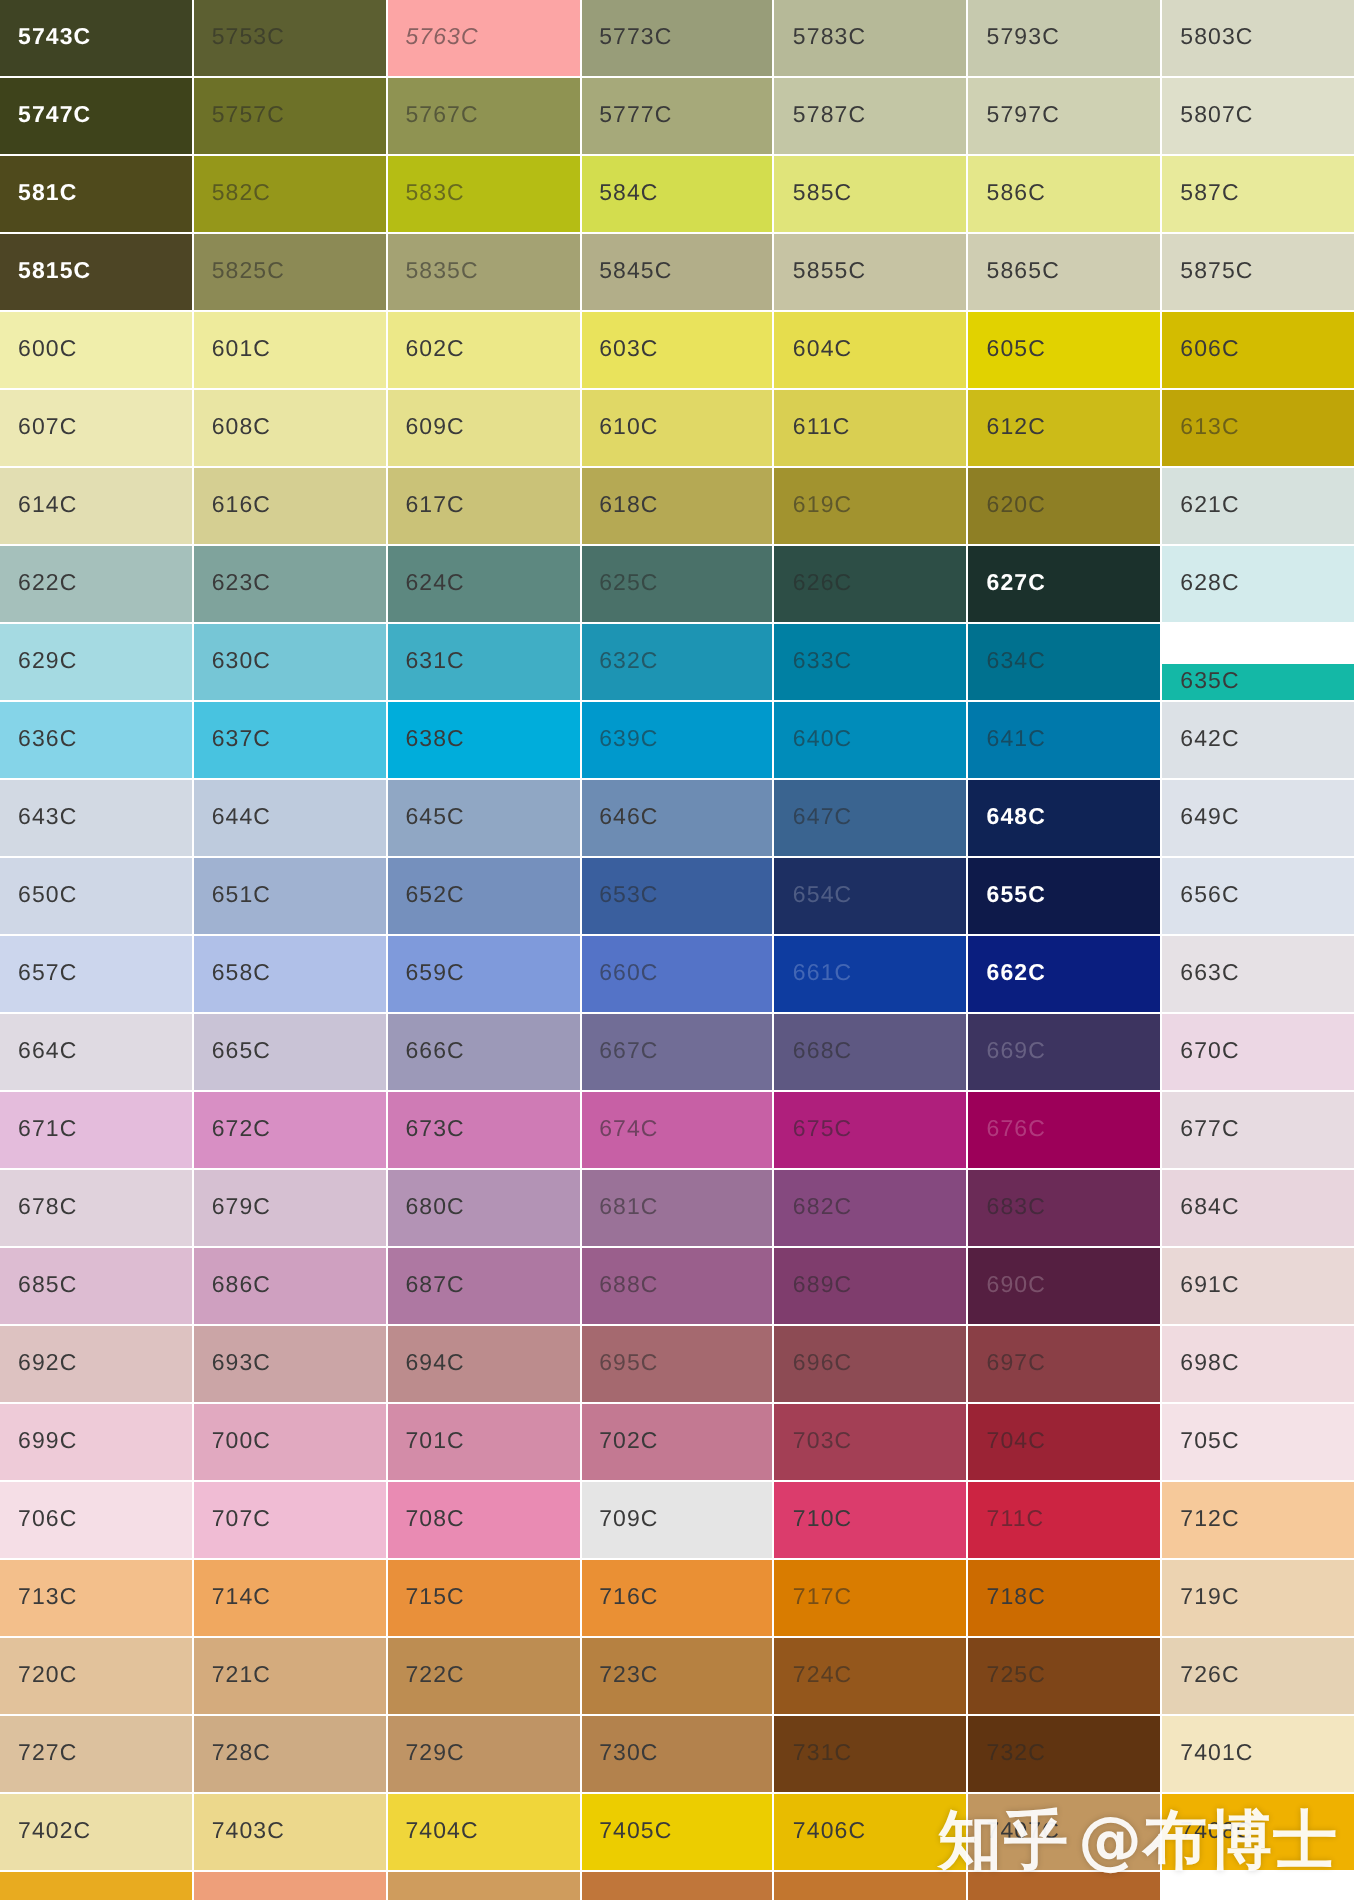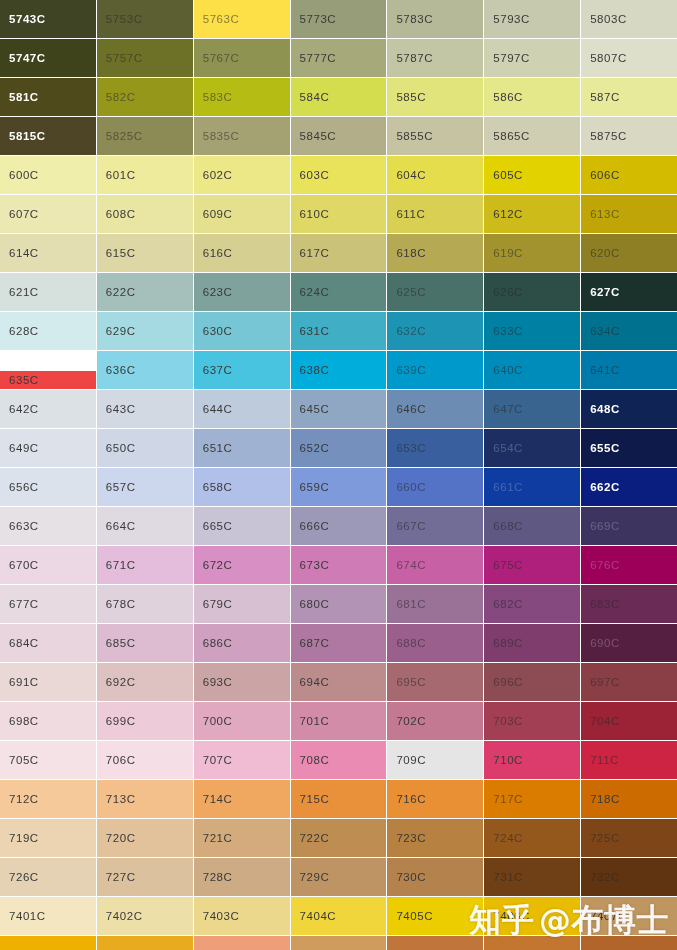--- a/index.html
+++ b/index.html
@@ -54,21 +54,21 @@
 </head>
 <body>
 
 <div id="chart">
     <div class="swatch lightlabel" style="background: rgb(63, 68, 36);">
       <span>5743C</span>
     </div>
     <div class="swatch dimlabel" style="background: rgb(92, 95, 49);">
       <span>5753C</span>
     </div>
-    <div class="swatch dimlabel" style="background: #fde047;">
+    <div class="swatch dimlabel" style="background: #fca5a5; font-style: italic;">
       <span>5763C</span>
     </div>
     <div class="swatch darklabel" style="background: rgb(152, 157, 121);">
       <span>5773C</span>
     </div>
     <div class="swatch darklabel" style="background: rgb(182, 185, 152);">
       <span>5783C</span>
     </div>
     <div class="swatch darklabel" style="background: rgb(198, 201, 174);">
       <span>5793C</span>
@@ -177,23 +177,20 @@
     </div>
     <div class="swatch darklabel" style="background: rgb(204, 187, 24);">
       <span>612C</span>
     </div>
     <div class="swatch dimlabel" style="background: rgb(191, 165, 8);">
       <span>613C</span>
     </div>
     <div class="swatch darklabel" style="background: rgb(226, 222, 178);">
       <span>614C</span>
     </div>
-    <div class="swatch darklabel" style="background: rgb(220, 215, 164);">
-      <span>615C</span>
-    </div>
     <div class="swatch darklabel" style="background: rgb(213, 207, 146);">
       <span>616C</span>
     </div>
     <div class="swatch darklabel" style="background: rgb(202, 194, 120);">
       <span>617C</span>
     </div>
     <div class="swatch darklabel" style="background: rgb(181, 169, 84);">
       <span>618C</span>
     </div>
     <div class="swatch dimlabel" style="background: rgb(162, 147, 47);">
@@ -237,21 +234,21 @@
     </div>
     <div class="swatch dimlabel" style="background: rgb(29, 148, 179);">
       <span>632C</span>
     </div>
     <div class="swatch dimlabel" style="background: rgb(0, 128, 163);">
       <span>633C</span>
     </div>
     <div class="swatch dimlabel" style="background: rgb(0, 113, 143);">
       <span>634C</span>
     </div>
-    <div class="swatch darklabel" style="background: #ef4444; margin-top: 20px;">
+    <div class="swatch darklabel" style="background: #14b8a6; margin-top: 20px;">
       <span>635C</span>
     </div>
     <div class="swatch darklabel" style="background: rgb(133, 212, 232);">
       <span>636C</span>
     </div>
     <div class="swatch darklabel" style="background: rgb(72, 195, 224);">
       <span>637C</span>
     </div>
     <div class="swatch darklabel" style="background: rgb(0, 173, 219);">
       <span>638C</span>

